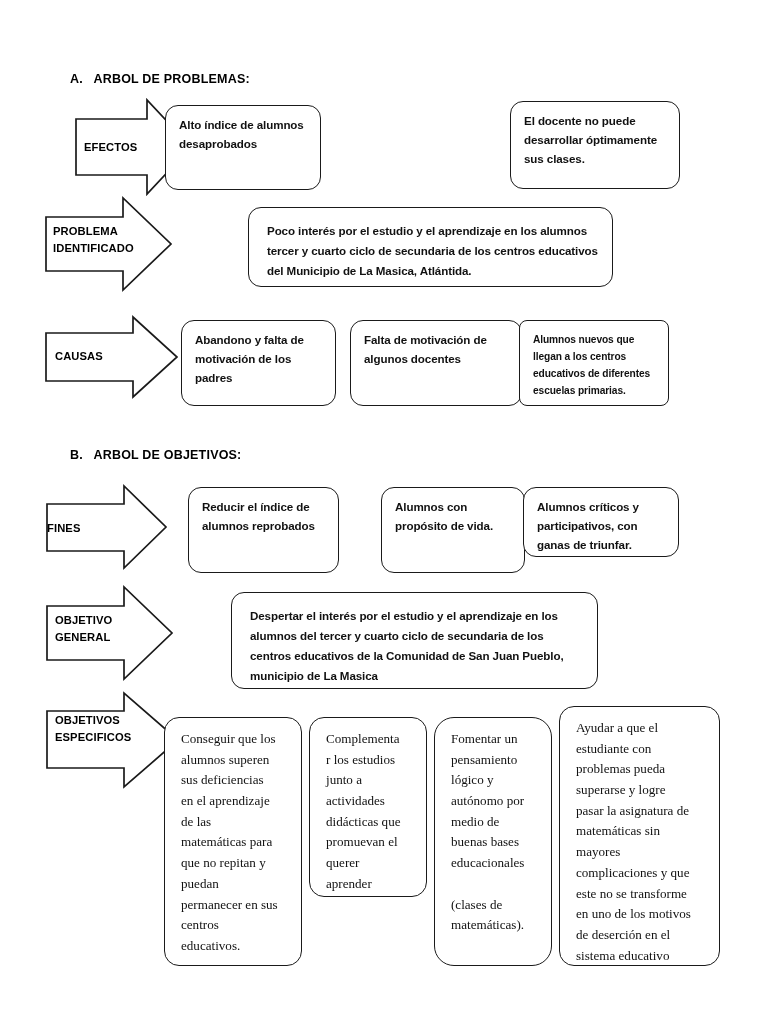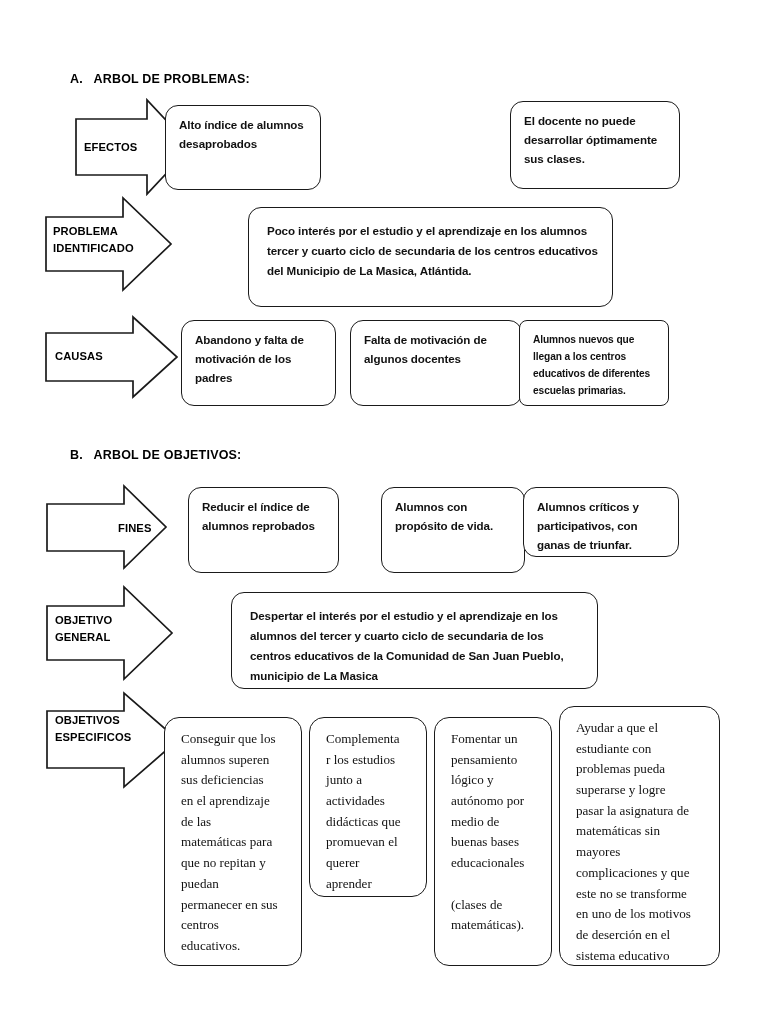--- a/index.html
+++ b/index.html
@@ -111,21 +111,21 @@
   </div>
 
   <div class="arrow" style="left:45px; top:196px;">
     <svg width="128" height="96" viewBox="0 0 128 96" aria-hidden="true">
       <path d="M1,21 L78,21 L78,2 L126,48 L78,94 L78,75 L1,75 Z" fill="#ffffff" stroke="#1a1a1a" stroke-width="1.7" stroke-linejoin="miter"></path>
     </svg>
     <div class="alabel" style="left:8px; top:27px;">PROBLEMA
 IDENTIFICADO</div>
   </div>
 
-  <div class="rbox wide" style="left:248px; top:207px; width:365px; height:100px;padding-left:35px;">
+  <div class="rbox wide" style="left:248px; top:207px; width:365px; height:80px;padding-left:35px;">
     <div class="txt">Poco interés por el estudio y el aprendizaje en los alumnos
 tercer y cuarto ciclo de secundaria de los centros educativos
 del Municipio de La Masica, Atlántida.</div>
   </div>
 
   <div class="arrow" style="left:45px; top:315px;">
     <svg width="134" height="84" viewBox="0 0 134 84" aria-hidden="true">
       <path d="M1,18 L88,18 L88,2 L132,42 L88,82 L88,66 L1,66 Z" fill="#ffffff" stroke="#1a1a1a" stroke-width="1.7" stroke-linejoin="miter"></path>
     </svg>
     <div class="alabel" style="left:10px; top:33px;">CAUSAS</div>
@@ -146,21 +146,21 @@
 educativos de diferentes
 escuelas primarias.</div>
   </div>
 
   <div class="section-title" style="left:70px; top:448px;">B.   ARBOL DE OBJETIVOS:</div>
 
   <div class="arrow" style="left:46px; top:484px;">
     <svg width="122" height="86" viewBox="0 0 122 86" aria-hidden="true">
       <path d="M1,20 L78,20 L78,2 L120,43 L78,84 L78,67 L1,67 Z" fill="#ffffff" stroke="#1a1a1a" stroke-width="1.7" stroke-linejoin="miter"></path>
     </svg>
-    <div class="alabel" style="left:24px; top:36px;padding-left:48px;">FINES</div>
+    <div class="alabel" style="left:1px; top:36px;">FINES</div>
   </div>
 
   <div class="rbox" style="left:188px; top:487px; width:151px; height:86px;">
     <div class="txt">Reducir el índice de
 alumnos reprobados</div>
   </div>
   <div class="rbox" style="left:357px; top:487px; width:144px; height:86px;margin-left:24px;">
     <div class="txt">Alumnos con
 propósito de vida.</div>
   </div>
@@ -209,21 +209,21 @@
   <div class="rbox serif" style="left:309px; top:717px; width:118px; height:180px;">
     <div class="txt">Complementa
 r los estudios
 junto a
 actividades
 didácticas que
 promuevan el
 querer
 aprender</div>
   </div>
-  <div class="rbox serif" style="left:434px; top:717px; width:118px; height:249px;">
+  <div class="rbox serif" style="left:434px; top:717px; width:118px; height:249px;border-radius:20px;">
     <div class="txt">Fomentar un
 pensamiento
 lógico y
 autónomo por
 medio de
 buenas bases
 educacionales
 
  (clases de
 matemáticas).</div>

